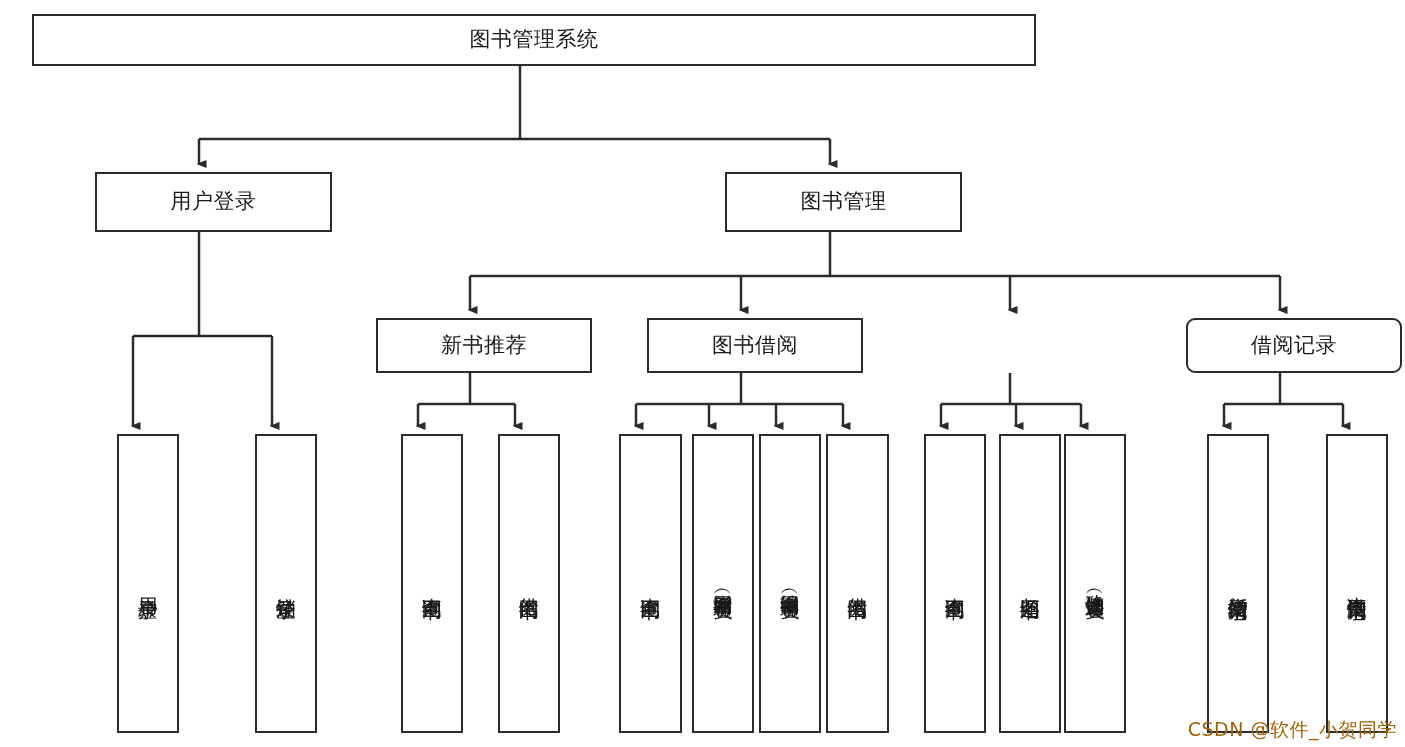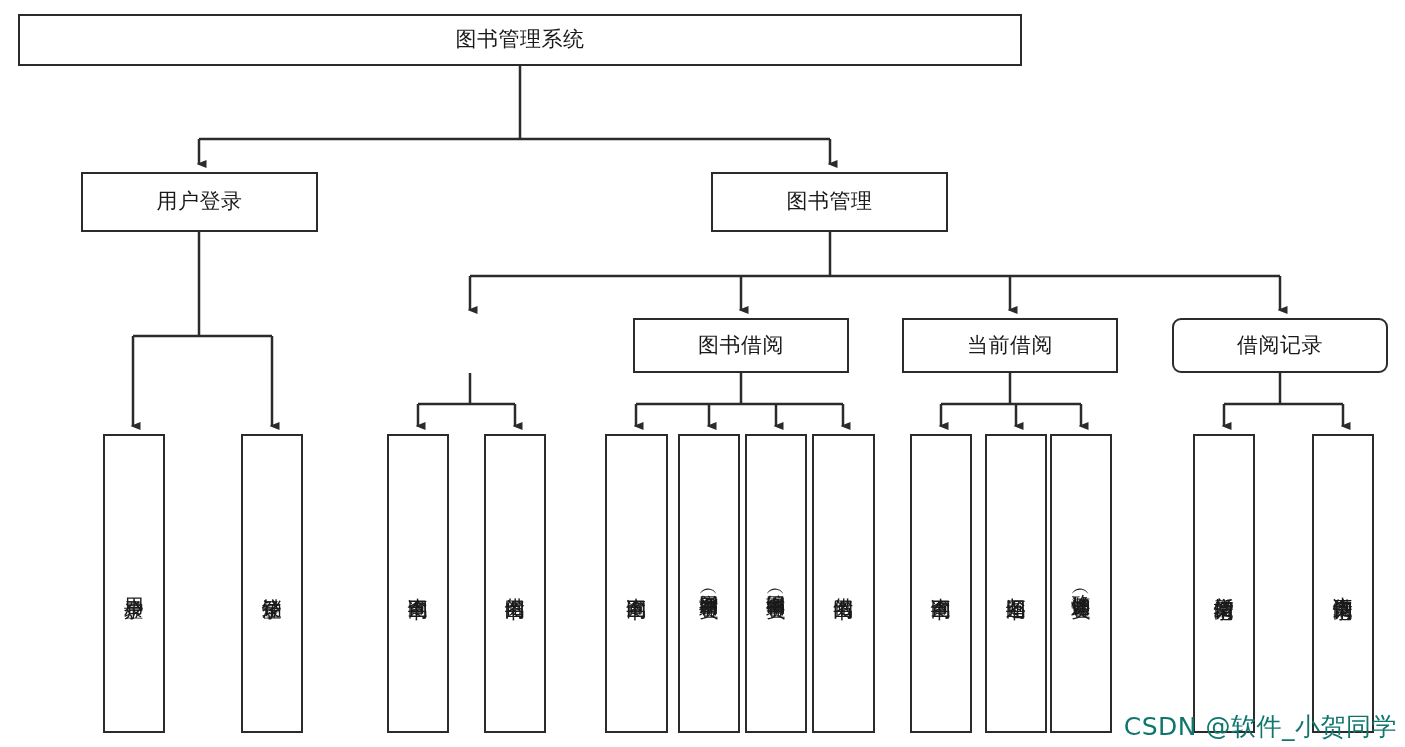--- a/index.html
+++ b/index.html
@@ -26,20 +26,21 @@
   }
   .node-box {
     position: absolute;
     box-sizing: border-box;
     background: #ffffff;
     border: 2px solid #2b2b2b;
     display: flex;
     align-items: center;
     justify-content: center;
     overflow: hidden;
+    margin-left: 14px;
   }
   .node-label-h {
     font-size: 21px;
     color: #1a1a1a;
     line-height: 1.2;
     white-space: nowrap;
     letter-spacing: 0.5px;
   }
   .node-label-v {
     font-size: 20px;
@@ -52,22 +53,22 @@
     text-align: center;
   }
   .leaf-box {
     align-items: center;
     justify-content: center;
   }
   .watermark {
     position: absolute;
     right: 8px;
     bottom: 4px;
-    font-size: 25px;
-    color: #0f766e;
+    font-size: 19px;
+    color: #a16207;
     white-space: nowrap;
     letter-spacing: 0.5px;
     pointer-events: none;
   }
 </style>
 </head>
 <body>
 
 <div id="diagram-root">
 
@@ -138,28 +139,28 @@
   </div>
 
   <div class="node-box" style="left:81px; top:172px; width:237px; height:60px;">
     <span class="node-label-h">用户登录</span>
   </div>
 
   <div class="node-box" style="left:711px; top:172px; width:237px; height:60px;text-align:right;">
     <span class="node-label-h">图书管理</span>
   </div>
 
+  <div class="node-box" style="left:362px; top:318px; width:216px; height:55px;">
+    <span class="node-label-h">新书推荐</span>
+  </div>
 
   <div class="node-box" style="left:633px; top:318px; width:216px; height:55px;">
     <span class="node-label-h">图书借阅</span>
   </div>
 
-  <div class="node-box" style="left:902px; top:318px; width:216px; height:55px;">
-    <span class="node-label-h">当前借阅</span>
-  </div>
 
   <div class="node-box" style="left:1172px; top:318px; width:216px; height:55px;border-radius:9px;">
     <span class="node-label-h">借阅记录</span>
   </div>
 
   <div class="node-box leaf-box" style="left:103px; top:434px; width:62px; height:299px;">
     <span class="node-label-v">用户登录</span>
   </div>
 
   <div class="node-box leaf-box" style="left:241px; top:434px; width:62px; height:299px;">

